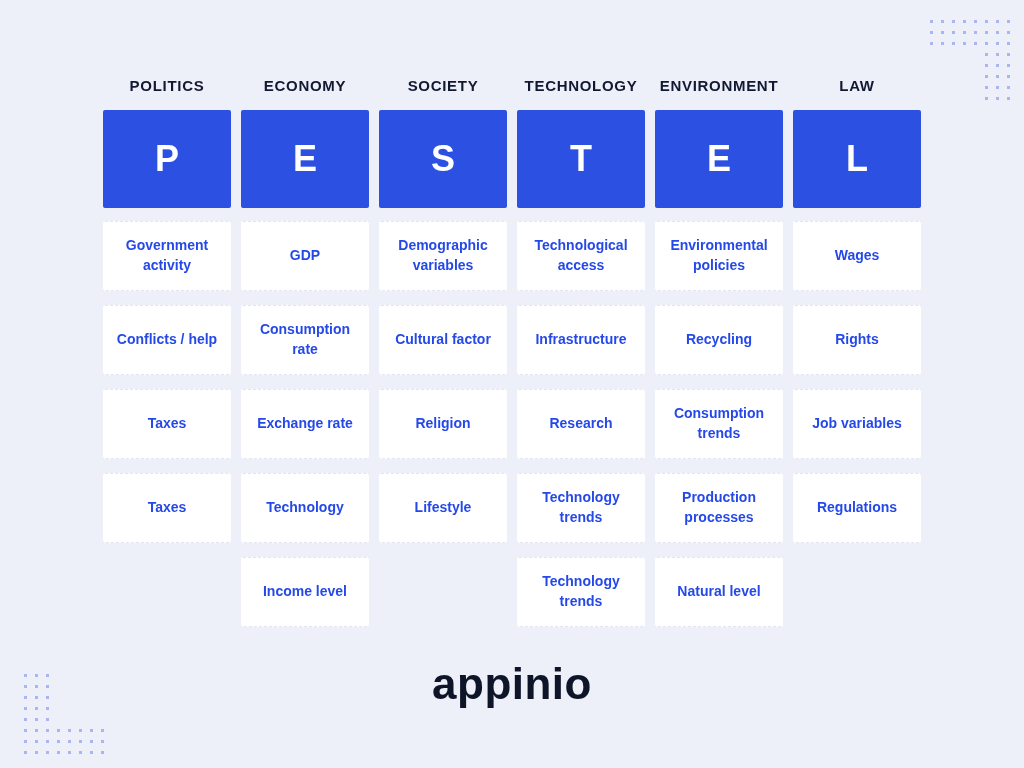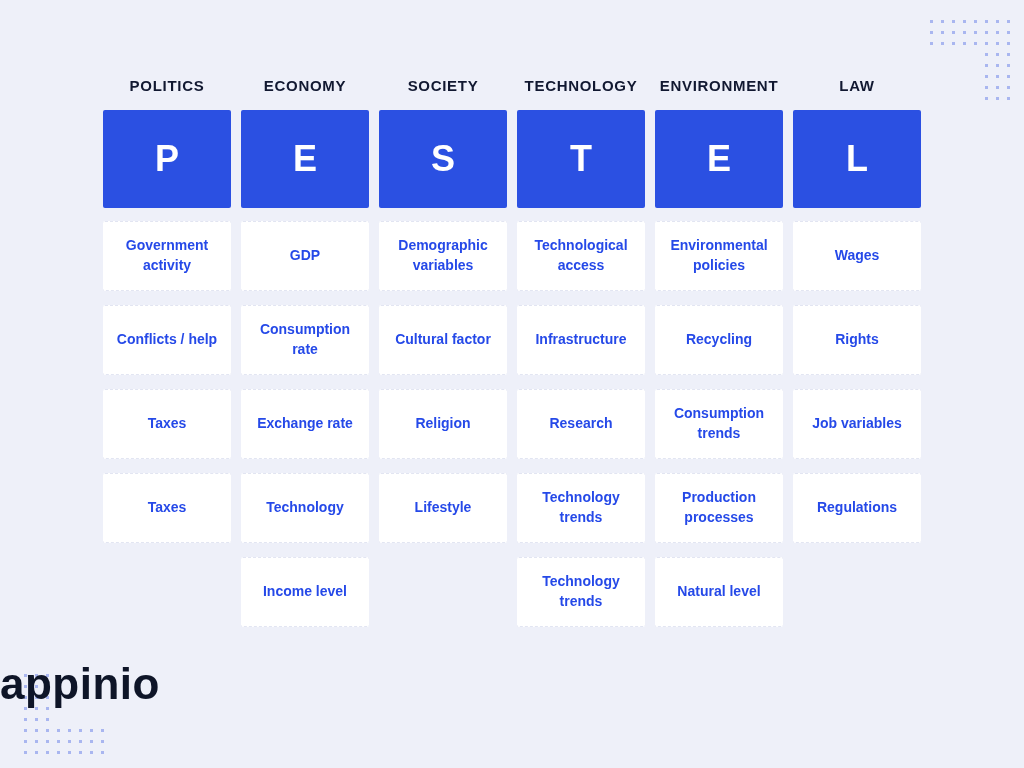--- a/index.html
+++ b/index.html
@@ -38,21 +38,21 @@
     border-bottom:1px dashed #e2e5f2;
     box-sizing:border-box;
     display:flex;align-items:center;justify-content:center;
     text-align:center;
     color:var(--cell-text-blue,#2549e8);
     font-weight:700;font-size:14px;line-height:1.4;
     padding:4px 8px;
   }
   .logo{
     position:absolute;left:0;right:0;top:660px;
-    text-align:left;
+    text-align:center;
     font-size:44px;font-weight:700;letter-spacing:.5px;
     color:var(--logo-dark,#0e1528);
     line-height:1.1;
   }
   .dots{
     position:absolute;
     background-image:radial-gradient(circle 2px at 5.5px 5.5px, var(--dots,#a9b6f0) 97%, transparent);
     background-size:11px 11px;
     background-repeat:repeat;
   }

